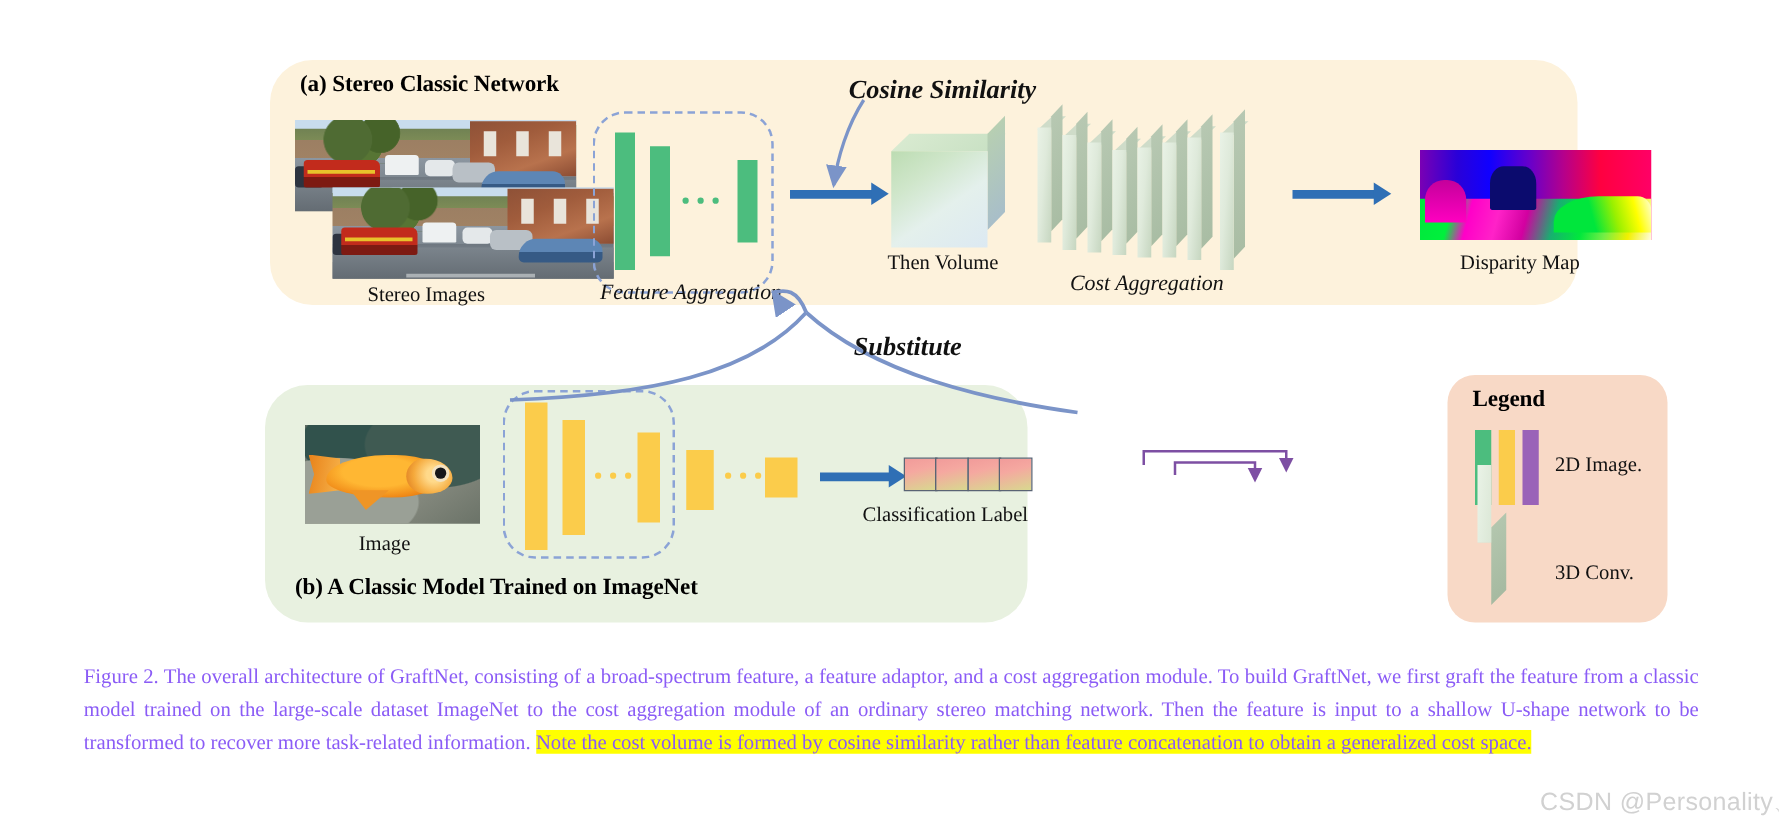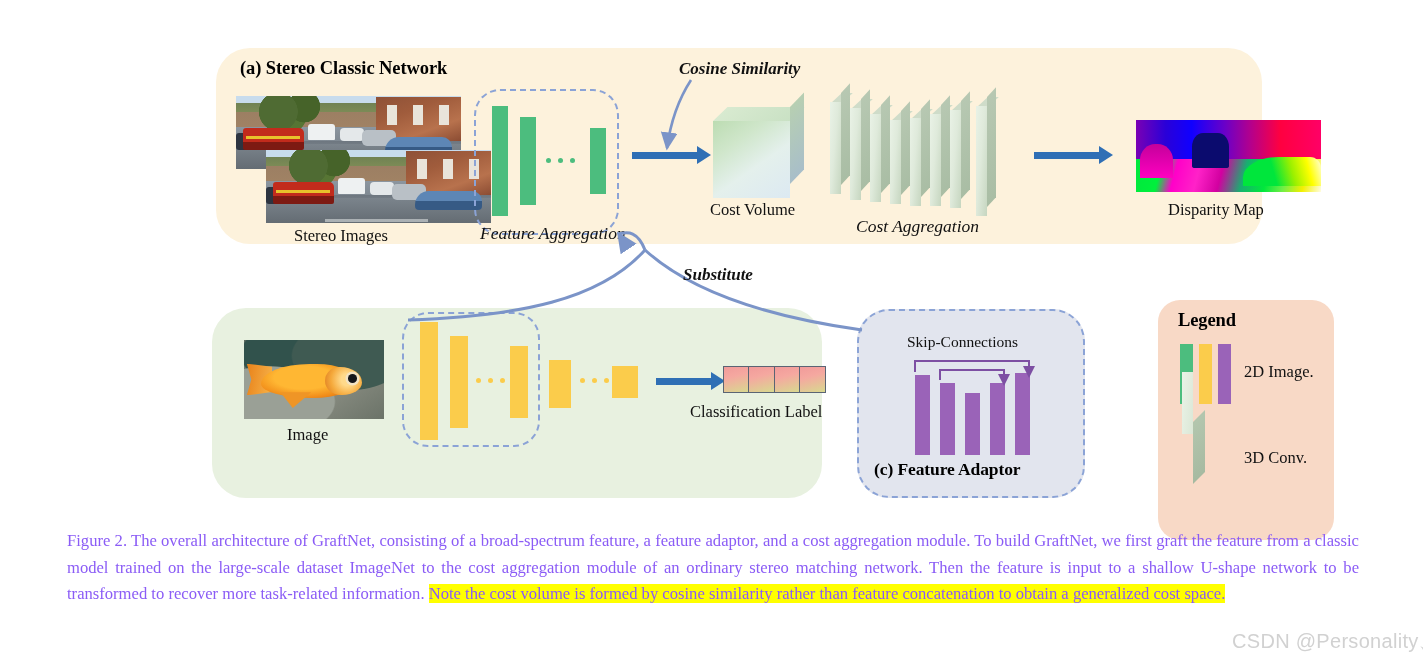--- a/index.html
+++ b/index.html
@@ -34,21 +34,21 @@
     left: 212px; top: 308px; width: 610px; height: 190px;
     background: #e8f1e0;
   }
   #panel-c {
     left: 857px; top: 309px; width: 228px; height: 189px;
     background: #e2e5ee;
     border: 2.5px dashed #8ba3d6;
     border-radius: 32px;
   }
   #panel-legend {
-    left: 1158px; top: 300px; width: 176px; height: 240px;
+    left: 1158px; top: 300px; width: 176px; height: 198px;
     background: #f8d9c6;
     border-radius: 22px;
   }
   .panel-title {
     position: absolute;
     font-weight: bold;
     font-size: 18.5px;
     letter-spacing: -0.1px;
     white-space: nowrap;
   }
@@ -212,21 +212,21 @@
     transform: skewY(-45deg); transform-origin: top left;
   }
 
   
   .lbl {
     position: absolute;
     font-size: 16.5px;
     white-space: nowrap;
     color: #111;
   }
-  .lbl.italic-bold { font-style: italic; font-weight: bold; font-size: 17px; }
+  .lbl.italic-bold { font-style: italic; font-weight: bold; font-size: 21px; }
   .lbl.italic { font-style: italic; font-size: 17.5px; }
   .lbl.small { font-size: 15.5px; }
 
   
   #caption {
     position: absolute;
     left: 67px; top: 528px; width: 1292px;
     font-size: 16.6px;
     line-height: 26.5px;
     color: #8b5cf6;
@@ -289,21 +289,21 @@
     <div class="bar bar-green" style="left:374px; top:80px; width:16px; height:66px;"></div>
     <div class="lbl italic" style="left:264px; top:175px;">Feature Aggregation</div>
 
     <div class="arrow-blue" style="left:416px; top:104px; width:66px;"></div>
 
     <div id="cost-volume" style="left:497px; top:59px;">
       <div class="top"></div>
         <div class="side"></div>
         <div class="front"></div>
     </div>
-    <div class="lbl" style="left:494px; top:152px;">Cost Volume</div>
+    <div class="lbl" style="left:494px; top:152px;">Then Volume</div>
 
     <div id="cost-agg" style="left:614px; top:44px; width:180px; height:140px;">
       <div class="slab" style="left:0px;   top:10px; height:92px;">
           <div class="topf"></div>
           <div class="edge"></div>
           <div class="face"></div>
         </div>
       <div class="slab" style="left:20px;  top:16px; height:92px;">
           <div class="topf"></div>
           <div class="edge"></div>
@@ -349,20 +349,21 @@
         <span class="lower2"></span>
       <span class="darkblob"></span>
         <span class="magenta"></span>
     </div>
     <div class="lbl" style="left:952px; top:152px;">Disparity Map</div>
   </div>
 
   <div class="lbl italic-bold" style="left:679px; top:59px;">Cosine Similarity</div>
 
   <div class="panel" id="panel-b">
+    <div class="panel-title" id="panel-b-title">(b) A Classic Model Trained on ImageNet</div>
 
     <div class="photo fish-photo" style="left:32px; top:32px; width:140px; height:79px;">
       <span class="rockbg"></span>
         <span class="tail"></span>
         <span class="body"></span>
       <span class="fin"></span>
         <span class="head"></span>
         <span class="eye"></span>
     </div>
     <div class="lbl" style="left:75px; top:117px;">Image</div>
@@ -389,31 +390,20 @@
 
     <div id="class-label" style="left:511px; top:58px;">
       <div class="cell"></div>
       <div class="cell"></div>
       <div class="cell"></div>
       <div class="cell"></div>
     </div>
     <div class="lbl" style="left:478px; top:94px;">Classification Label</div>
   </div>
 
-  <div class="panel" id="panel-c">
-    <div class="lbl small" style="left:48px; top:22px;">Skip-Connections</div>
-
-    <div class="bar bar-purple" style="left:56px; top:64px; width:15px; height:80px;"></div>
-    <div class="bar bar-purple" style="left:81px; top:72px; width:15px; height:72px;"></div>
-    <div class="bar bar-purple" style="left:106px; top:82px; width:15px; height:62px;"></div>
-    <div class="bar bar-purple" style="left:131px; top:72px; width:15px; height:72px;"></div>
-    <div class="bar bar-purple" style="left:156px; top:62px; width:15px; height:82px;"></div>
-
-    <div class="panel-title" id="panel-c-title">(c) Feature Adaptor</div>
-  </div>
 
   <div class="panel" id="panel-legend">
     <div class="panel-title" id="legend-title">Legend</div>
 
     <div class="bar bar-green" style="left:22px; top:44px; width:13px; height:60px;"></div>
     <div class="bar bar-yellow" style="left:41px; top:44px; width:13px; height:60px;"></div>
     <div class="bar bar-purple" style="left:60px; top:44px; width:13px; height:60px;"></div>
     <div class="lbl" style="left:86px; top:62px;">2D Image.</div>
 
     <div id="legend-slab" style="left:24px; top:134px;">

